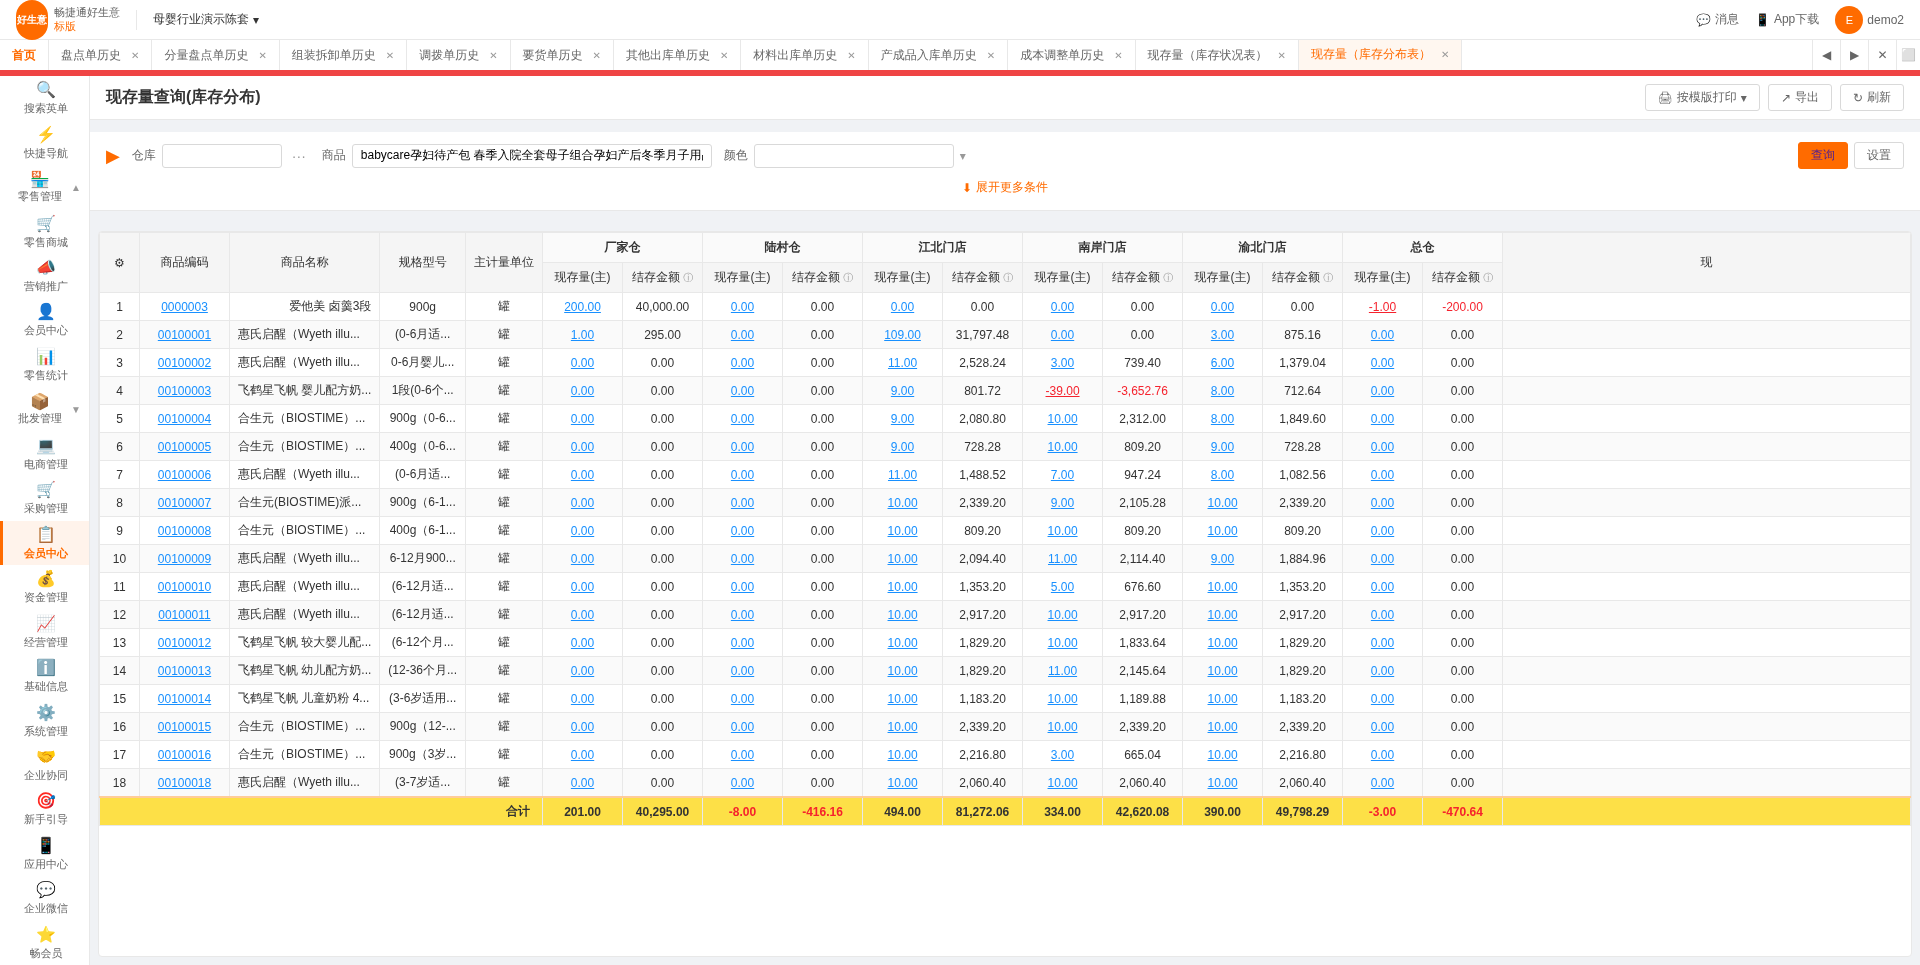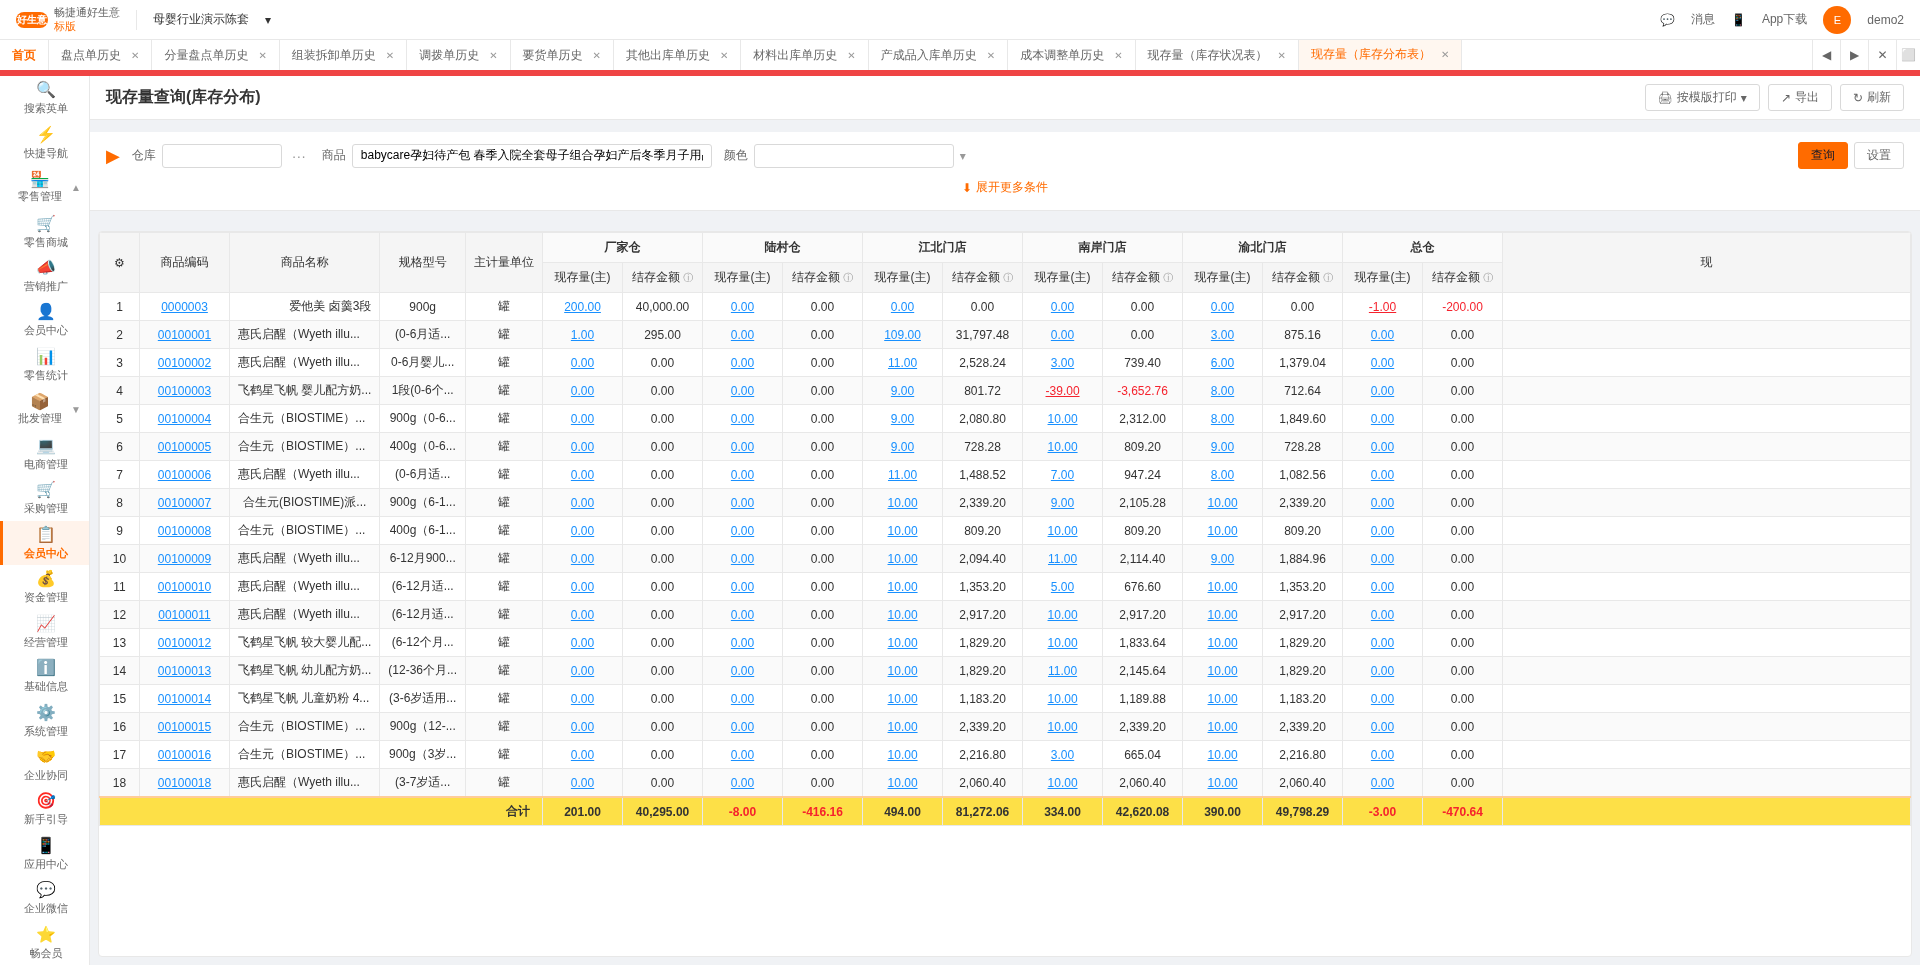--- a/index.html
+++ b/index.html
@@ -2,24 +2,24 @@
 <html><head>
   <meta charset="utf-8">
   <style>
     * { box-sizing: border-box; margin: 0; padding: 0; }
     body { font-family: 'Microsoft YaHei', Arial, sans-serif; font-size: 12px; background: #f0f2f5; color: #333; overflow: hidden; }
 
     
     .topbar { height: 40px; background: #fff; display: flex; align-items: center; justify-content: space-between; padding: 0 16px; border-bottom: 1px solid #e8e8e8; }
     .topbar-left { display: flex; align-items: center; gap: 8px; }
     .logo-area { display: flex; align-items: center; gap: 6px; }
-    .logo-icon { width: 32px; height: 16px; background: #ff6b00; border-radius: 8px; display: flex; align-items: center; justify-content: center; color: white; font-size: 10px; font-weight: bold; }
+    .logo-icon { width: 32px; height: 40px; background: #ff6b00; border-radius: 16px; display: flex; align-items: center; justify-content: center; color: white; font-size: 10px; font-weight: bold; }
     .logo-text { font-size: 11px; color: #666; line-height: 1.2; }
     .topbar-right { display: flex; align-items: center; gap: 16px; color: #666; font-size: 12px; }
-    .topbar-right-item { display: flex; align-items: center; gap: 16px; cursor: pointer; }
+    .topbar-right-item { display: flex; align-items: center; gap: 4px; cursor: pointer; }
     .user-avatar { width: 28px; height: 28px; border-radius: 50%; background: #ff6b00; display: flex; align-items: center; justify-content: center; color: white; font-size: 11px; }
 
     
     .tabbar { height: 36px; background: #fff; display: flex; align-items: center; border-bottom: 6px solid #ef4444; overflow: hidden; }
     .tab { height: 36px; padding: 0 12px; display: flex; align-items: center; gap: 6px; font-size: 12px; color: #666; border-right: 1px solid #e8e8e8; cursor: pointer; white-space: nowrap; flex-shrink: 0; }
     .tab.active { background: #fff7f0; color: #ff6b00; border-bottom: 2px solid #ff6b00; }
     .tab-home { color: #ff6b00; font-weight: bold; border-right: 1px solid #e8e8e8; }
     .tab-close { font-size: 10px; color: #999; margin-left: 4px; cursor: pointer; }
     .tab-nav { display: flex; align-items: center; gap: 0; margin-left: auto; flex-shrink: 0; }
     .tab-nav-btn { width: 28px; height: 36px; display: flex; align-items: center; justify-content: center; cursor: pointer; border-left: 1px solid #e8e8e8; color: #666; }
@@ -34,21 +34,21 @@
     .sidebar-item .icon { font-size: 16px; }
 
     
     .content { flex: 1; display: flex; flex-direction: column; overflow: hidden; gap: 12px; }
 
     
     .page-header { background: #fff; padding: 8px 16px; border-bottom: 1px solid #e8e8e8; display: flex; align-items: center; justify-content: space-between; }
     .page-title { font-size: 16px; font-weight: bold; color: #333; }
     .page-actions { display: flex; align-items: center; gap: 8px; }
     .btn { padding: 4px 12px; border-radius: 3px; cursor: pointer; font-size: 12px; border: 1px solid #d9d9d9; background: #fff; color: #666; display: flex; align-items: center; gap: 4px; }
-    .btn-primary { background: #ff6b00; color: #0f172a; border-color: #ff6b00; }
+    .btn-primary { background: #ff6b00; color: #4c1d95; border-color: #ff6b00; }
 
     
     .search-area { background: #fff; padding: 10px 16px; border-bottom: 1px solid #e8e8e8; }
     .search-row { display: flex; align-items: center; gap: 12px; }
     .search-field { display: flex; align-items: center; gap: 6px; }
     .search-label { color: #666; white-space: nowrap; font-size: 12px; }
     .search-input { border: 1px solid #d9d9d9; border-radius: 3px; padding: 4px 8px; font-size: 12px; width: 120px; }
     .search-input-wide { width: 360px; }
     .search-input-color { width: 200px; }
     .expand-btn { display: flex; align-items: center; gap: 4px; color: #ff6b00; cursor: pointer; font-size: 12px; margin-top: 6px; justify-content: center; }
@@ -475,21 +475,21 @@
     <td class="">947.24</td>
     <td><span class="num-link">8.00</span></td>
     <td>1,082.56</td>
     <td class=""><span class="num-link ">0.00</span></td>
     <td class="">0.00</td>
     <td></td>
   </tr>
             <tr>
     <td>8</td>
     <td><span class="num-link">00100007</span></td>
-    <td style="text-align:center">合生元(BIOSTIME)派...</td>
+    <td style="text-align:left">合生元(BIOSTIME)派...</td>
     <td>900g（6-1...</td>
     <td>罐</td>
     <td><span class="num-link">0.00</span></td>
     <td>0.00</td>
     <td><span class="num-link">0.00</span></td>
     <td>0.00</td>
     <td><span class="num-link">10.00</span></td>
     <td>2,339.20</td>
     <td class=""><span class="num-link ">9.00</span></td>
     <td class="">2,105.28</td>

